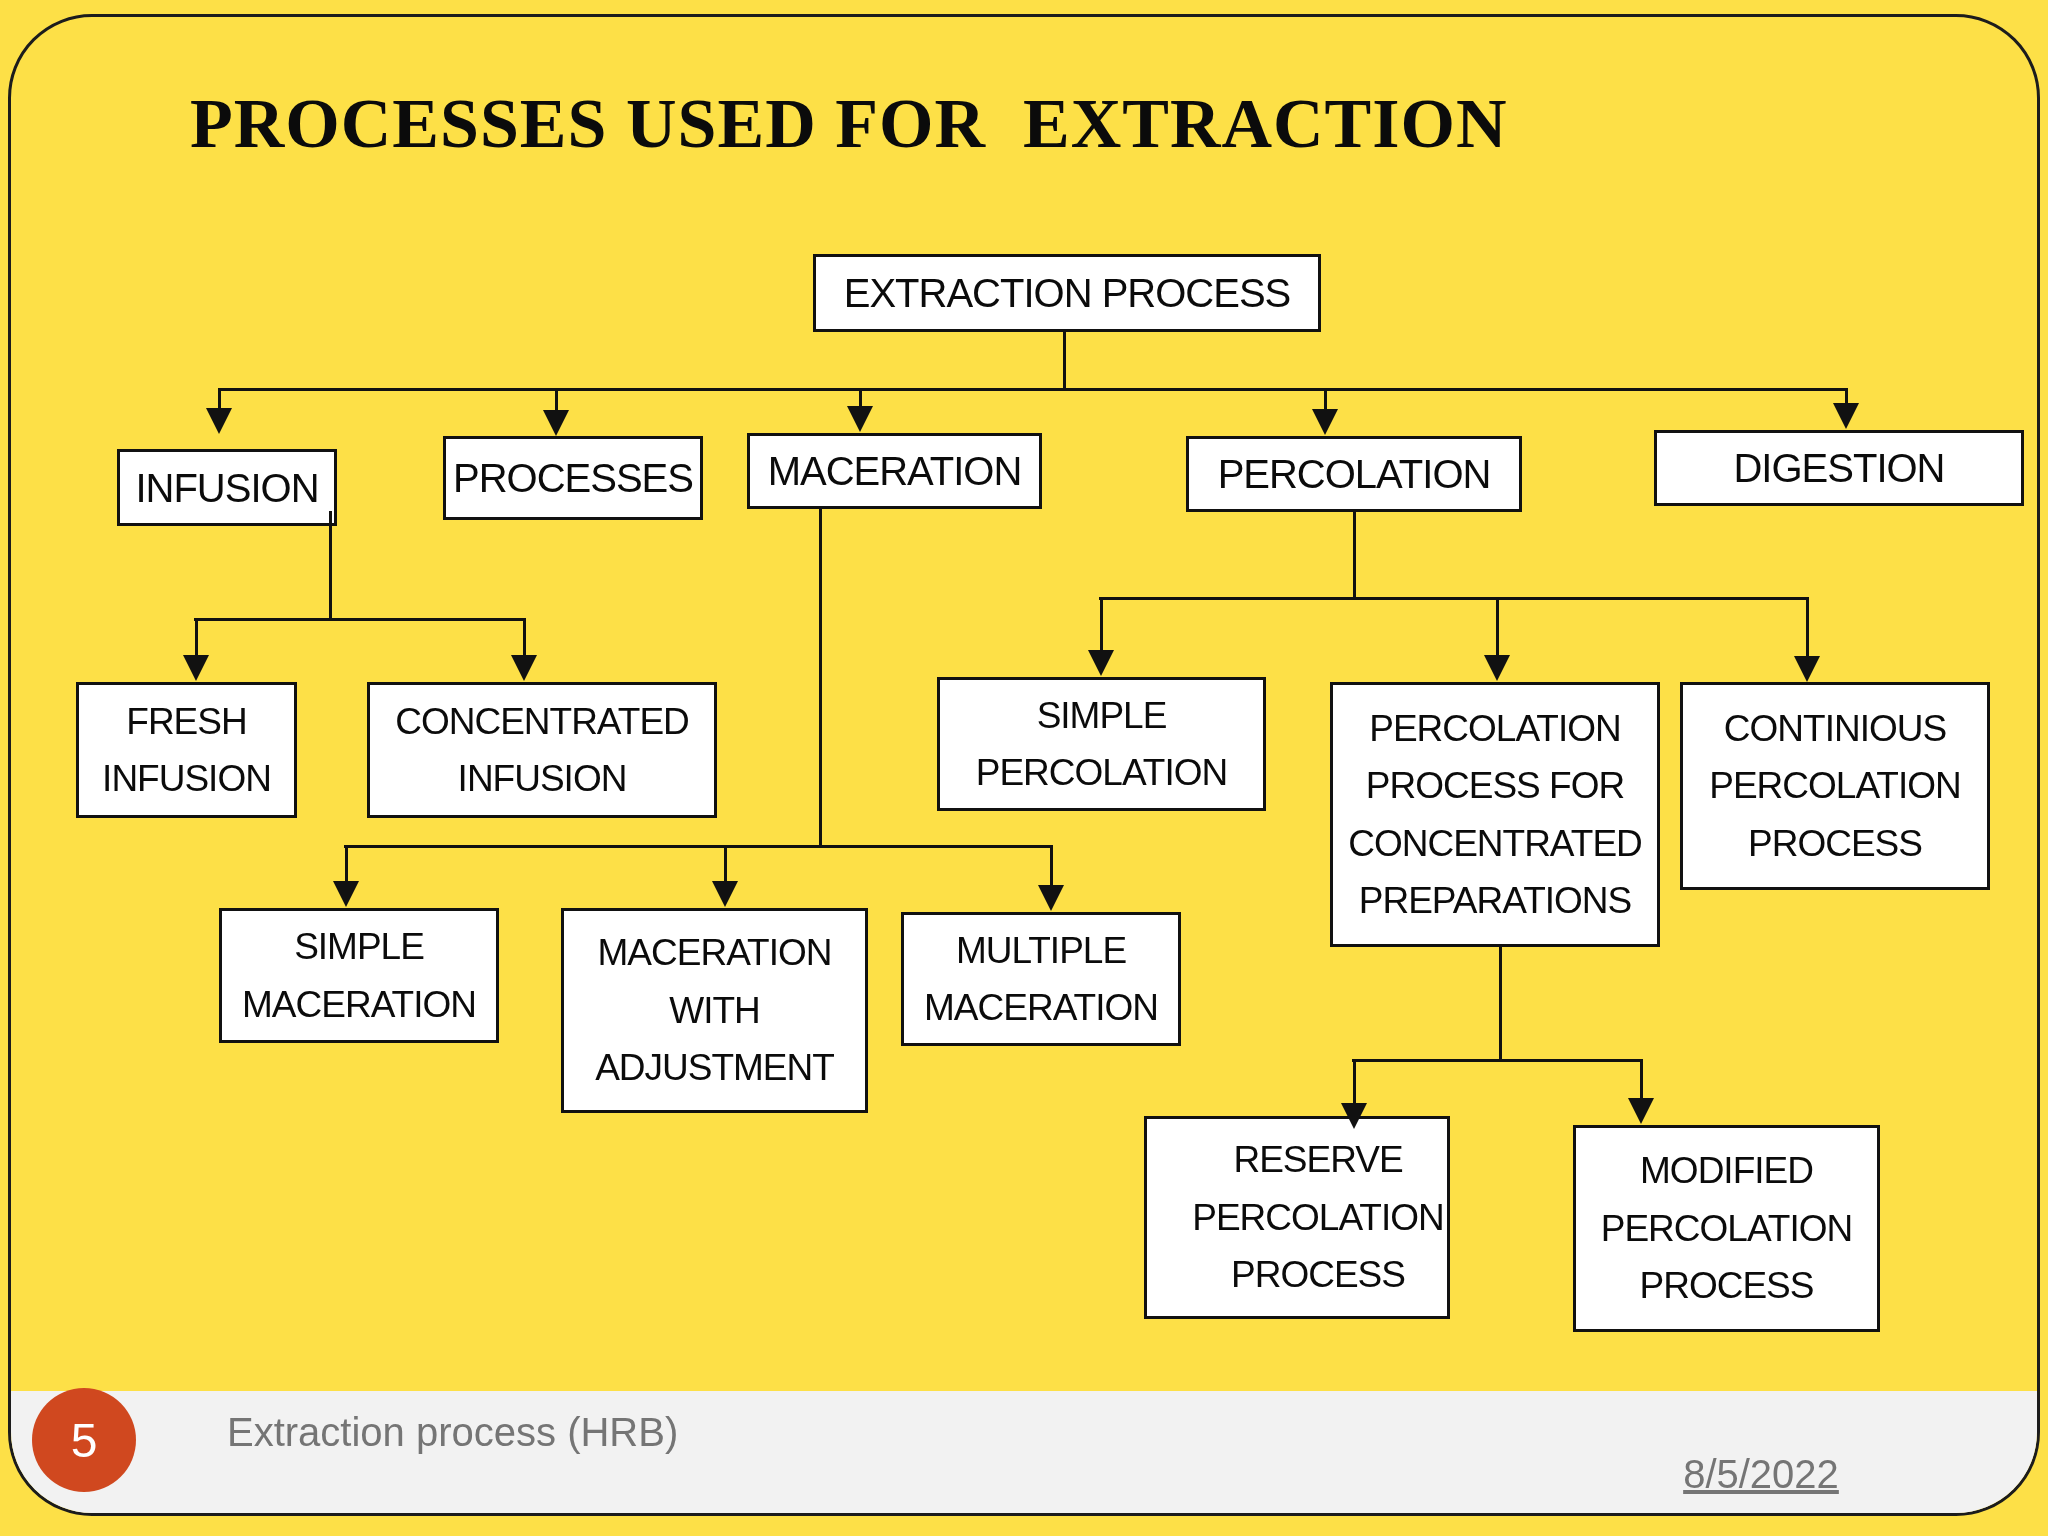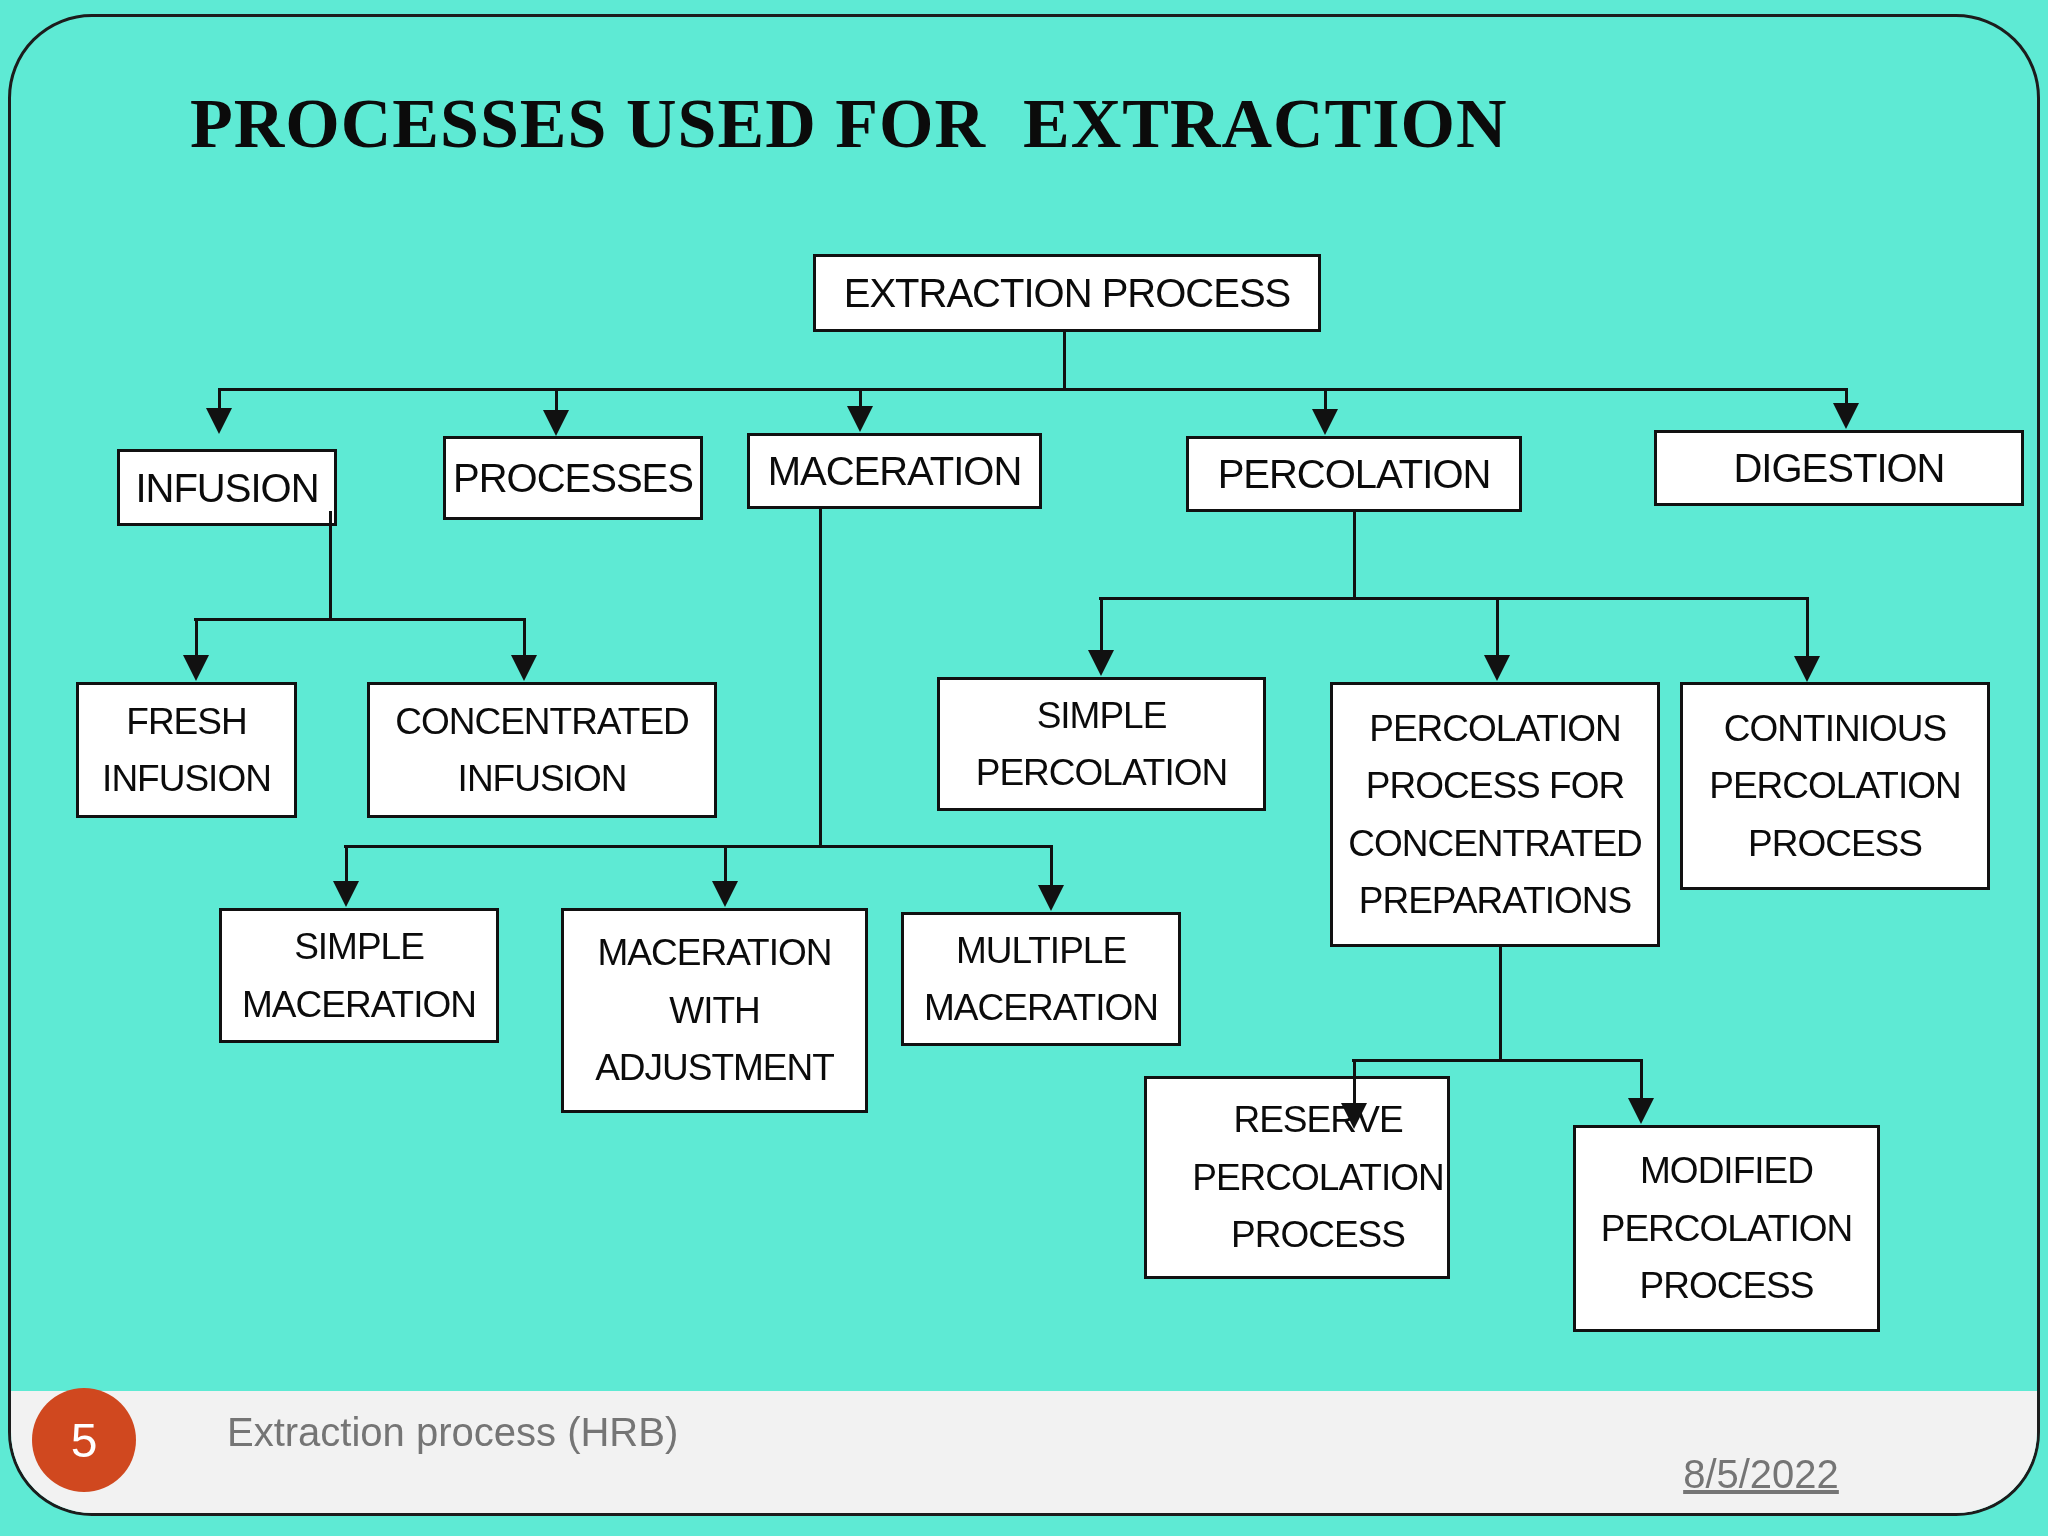--- a/index.html
+++ b/index.html
@@ -1,16 +1,16 @@
 <!DOCTYPE html>
 <html><head>
 <meta charset="utf-8">
 <style>
   html,body{margin:0;padding:0;background:#ffffff;}
-  #slide{position:relative;width:2048px;height:1536px;background:#5eead4;overflow:hidden;
+  #slide{position:relative;width:2048px;height:1536px;background:#fde047;overflow:hidden;
          font-family:"Liberation Sans","DejaVu Sans",sans-serif;}
   
   .frame{position:absolute;left:8px;top:14px;width:2026px;height:1496px;
          border:3px solid #1c1c1c;border-radius:84px;overflow:hidden;}
   .footer-band{position:absolute;left:0;right:0;bottom:0;height:122px;background:#f2f2f2;}
   
   .title{position:absolute;left:190px;top:84px;font-family:"Liberation Serif","DejaVu Serif",serif;
          font-weight:bold;font-size:70px;color:#0b0b0b;letter-spacing:1px;white-space:pre;}
   
   .node{position:absolute;border:3px solid #111;background:#fff;display:flex;
@@ -82,21 +82,21 @@
   <div class="node" style="left:219px;top:908px;width:280px;height:135px;">
     <span>SIMPLE MACERATION</span>
   </div>
   <div class="node" style="left:561px;top:908px;width:307px;height:205px;">
     <span>MACERATION WITH ADJUSTMENT</span>
   </div>
   <div class="node" style="left:901px;top:912px;width:280px;height:134px;">
     <span>MULTIPLE MACERATION</span>
   </div>
 
-  <div class="node" style="left:1144px;top:1076px;width:306px;height:203px;padding-left:48px;">
+  <div class="node" style="left:1144px;top:1116px;width:306px;height:203px;padding-left:48px;">
     <span>RESERVE PERCOLATION PROCESS</span>
   </div>
   <div class="node" style="left:1573px;top:1125px;width:307px;height:207px;">
     <span>MODIFIED PERCOLATION PROCESS</span>
   </div>
 
   <div class="v" style="left:1063px;top:332px;height:57px;"></div>
   <div class="h" style="left:218px;top:388px;width:1630px;"></div>
   <div class="v" style="left:218px;top:389px;height:20px;"></div>
   <div class="tri" style="left:206px;top:408px;"></div>

